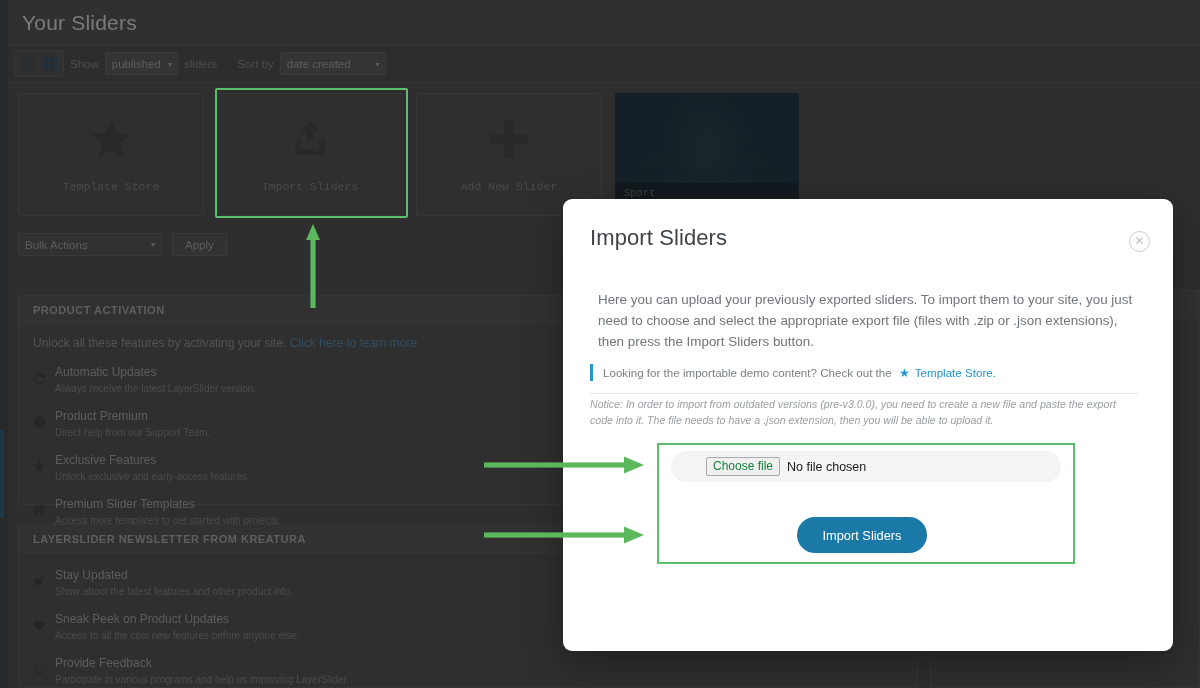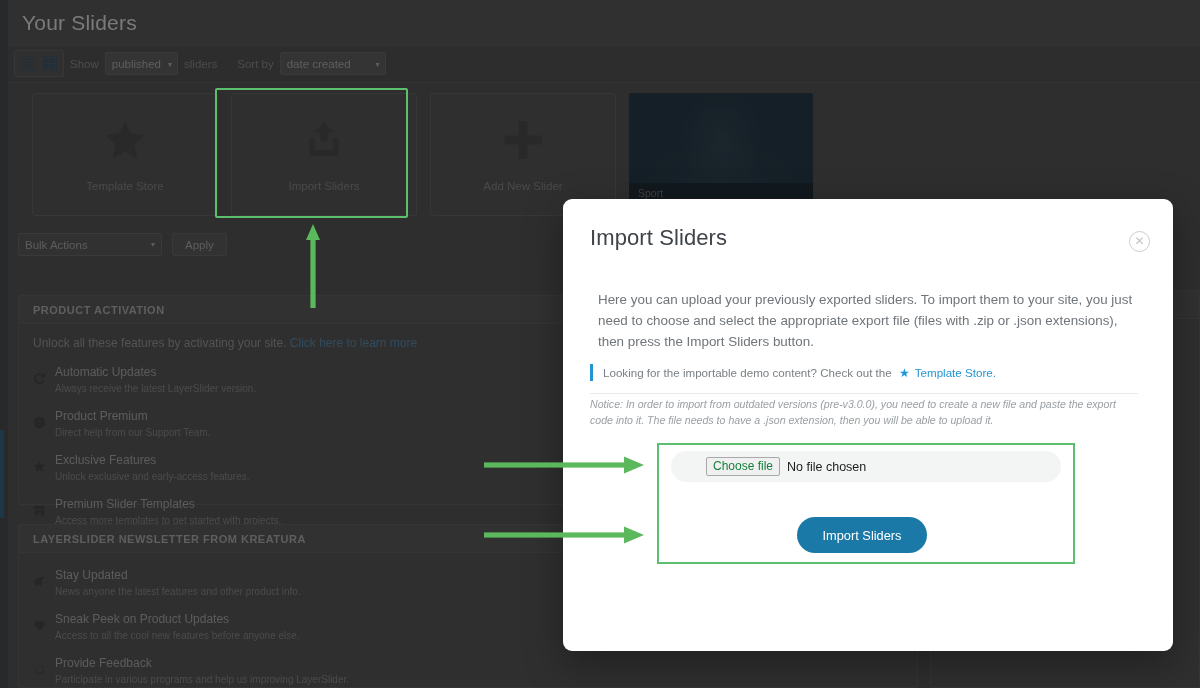--- a/index.html
+++ b/index.html
@@ -54,21 +54,21 @@
     color:#8d8d8d;font-size:11.5px;padding:3px 16px 3px 6px;
     position:relative;display:inline-flex;align-items:center;height:15px;
   }
   .ctl-select .caret{
     position:absolute;right:5px;top:50%;transform:translateY(-50%);
     font-size:8px;color:#8d8d8d;
   }
   .ctl-select.wide{padding-right:34px;}
 
   
-  .tiles{position:absolute;left:32px;top:93px;display:flex;gap:13px;}
+  .tiles{position:absolute;left:18px;top:93px;display:flex;gap:13px;font-family:Liberation Mono, monospace;}
   .tile{
     width:184px;height:121px;
     border:1px solid #4a4a4a;border-radius:3px;
     background:#3d3d3d;
     display:flex;flex-direction:column;align-items:center;justify-content:center;
   }
   .tile .tglyph{color:#333333;margin-bottom:14px;display:block;}
   .tile .tlabel{color:#6a6a6a;font-size:11.5px;}
   .tile-thumb{
     width:184px;height:110px;border-radius:2px;overflow:hidden;position:relative;
@@ -341,21 +341,21 @@
     <div class="panel-body">
       <div class="feat">
         <span class="feat-ic">
           <svg width="13" height="13" viewBox="0 0 16 16" fill="#2d2d2d">
               <path d="M1.6 6.2L11 2.2v11L1.6 9.4z"></path>
               <circle cx="12.6" cy="3.3" r="1.5"></circle>
               <path d="M3 9.6h2.3l.8 4H3.8z"></path>
             </svg>
         </span>
         <span><span class="feat-tt">Stay Updated</span>
-        <div class="feat-ds">News anyone the latest features and other product info.</div></span>
+        <div class="feat-ds">Show about the latest features and other product info.</div></span>
       </div>
       <div class="feat">
         <span class="feat-ic">
           <svg width="13" height="13" viewBox="0 0 16 16" fill="#2d2d2d">
               <path d="M8 14.3L1.9 8.1A3.6 3.6 0 018 4.1a3.6 3.6 0 016.1 4z"></path>
             </svg>
         </span>
         <span><span class="feat-tt">Sneak Peek on Product Updates</span>
         <div class="feat-ds">Access to all the cool new features before anyone else.</div></span>
       </div>

